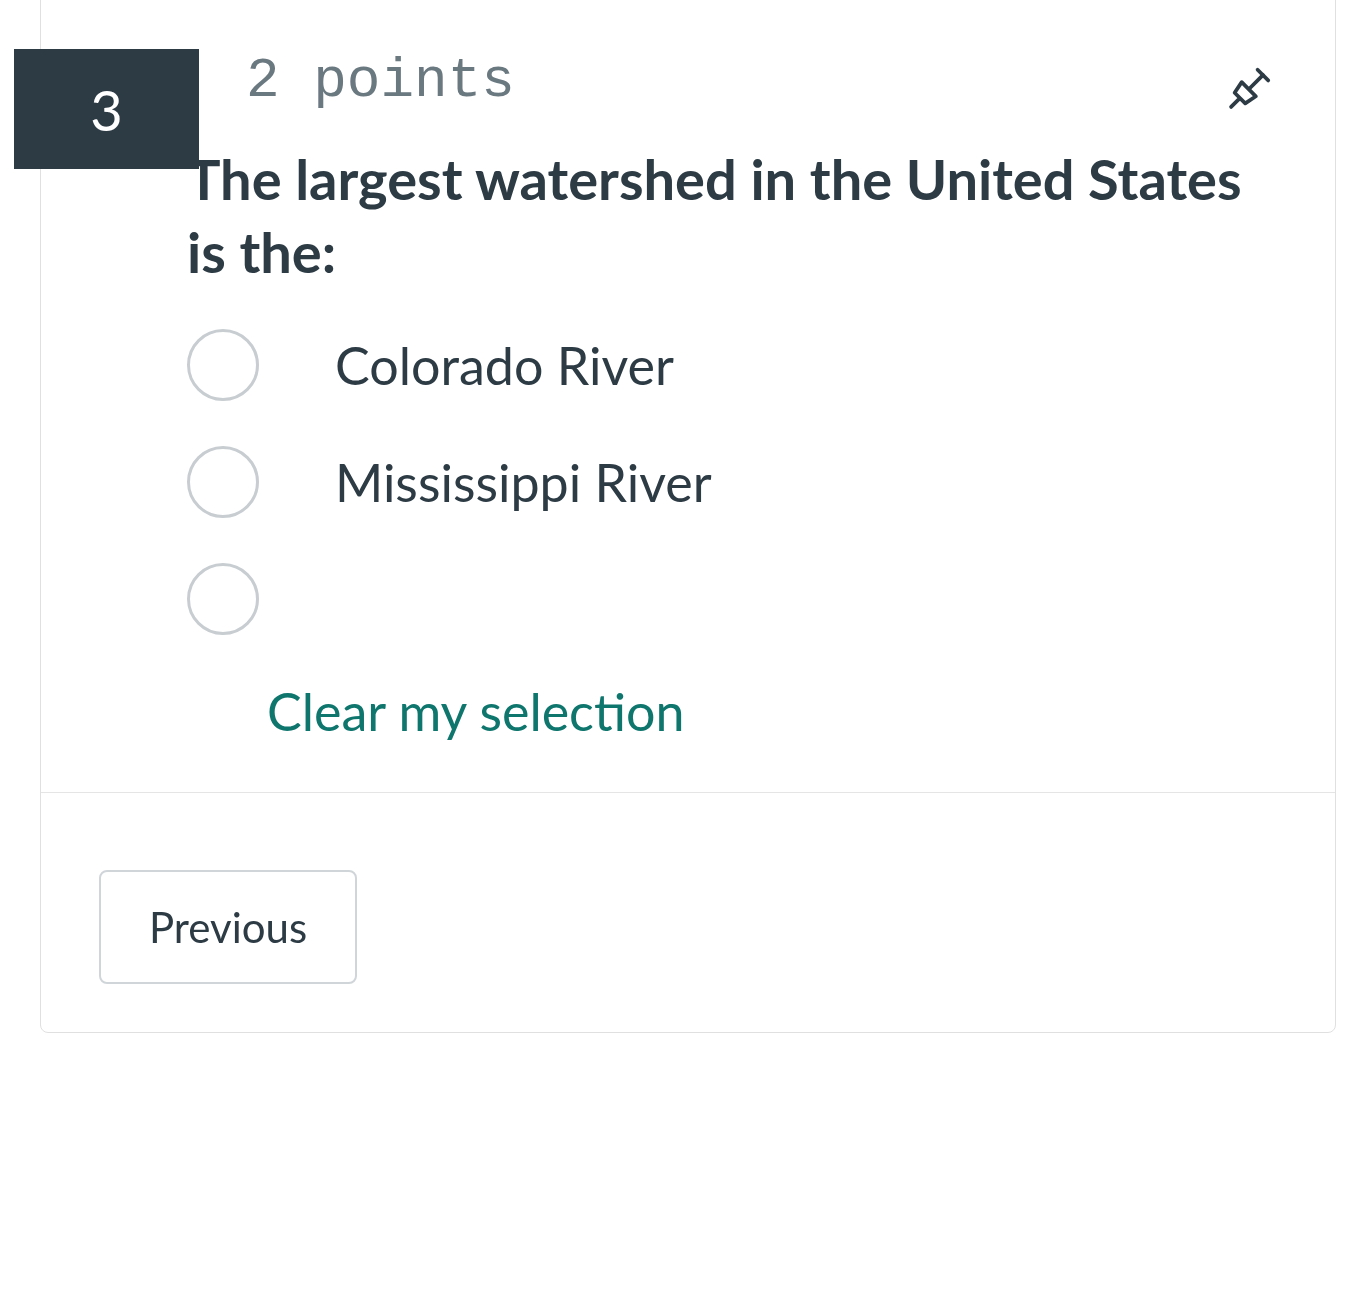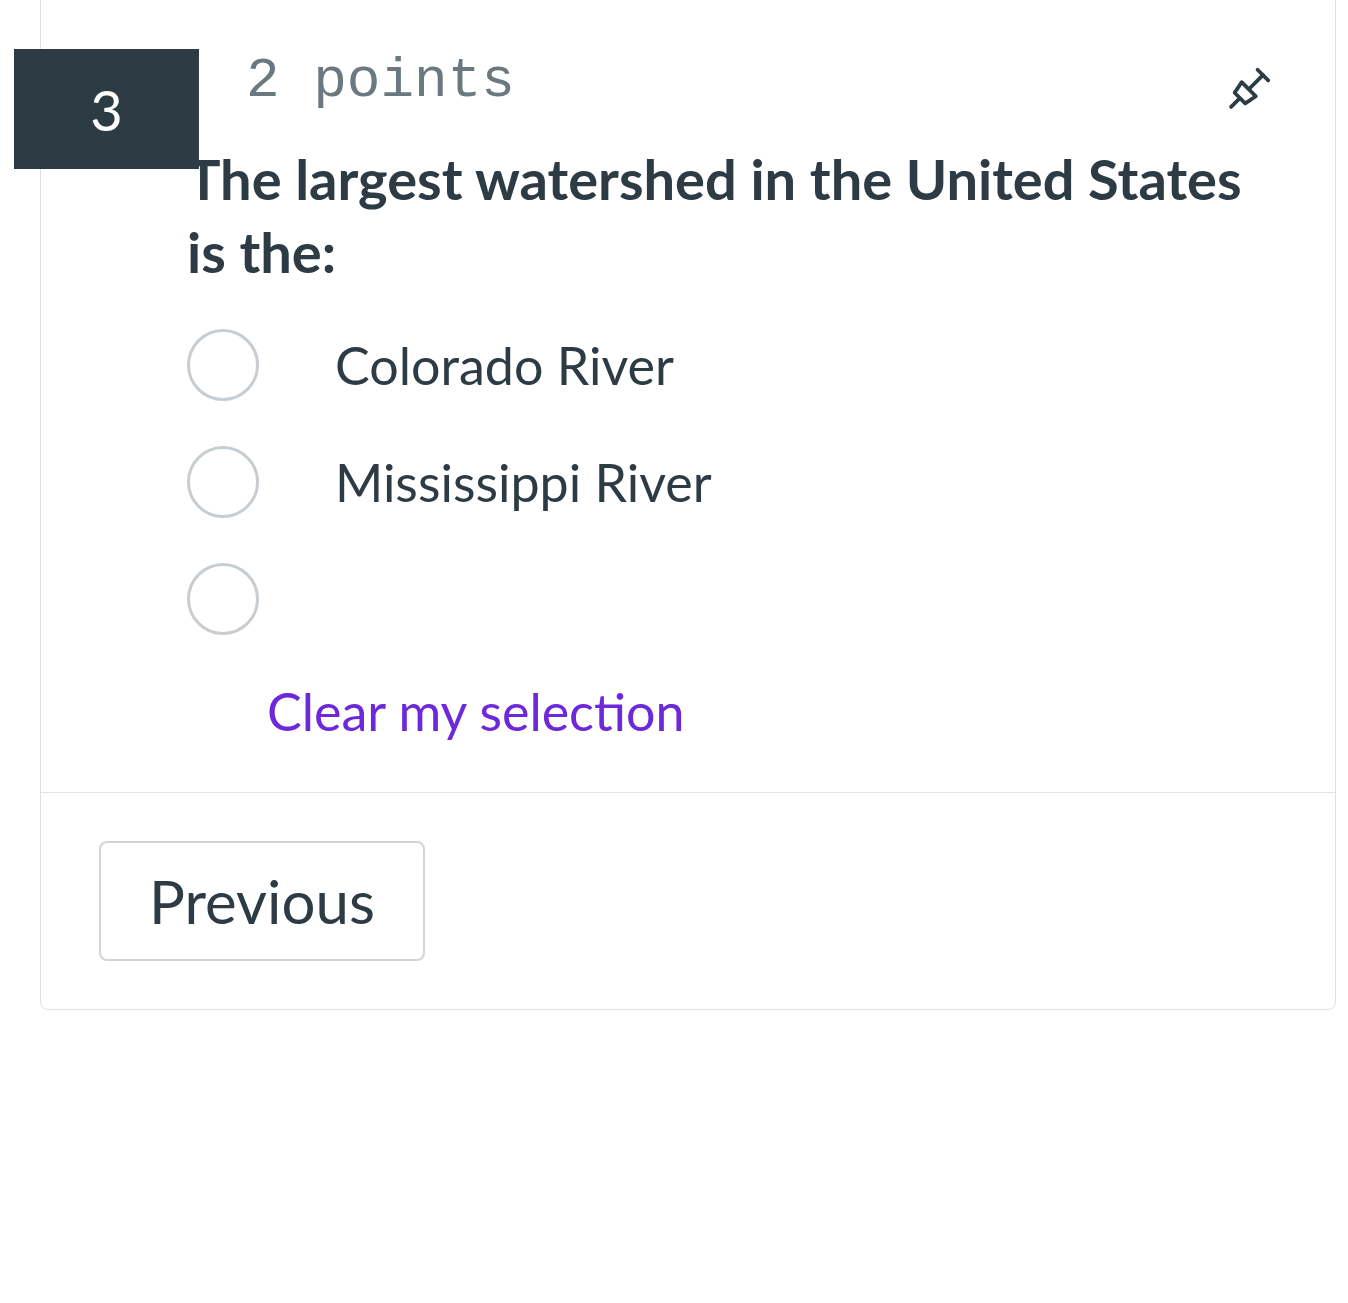--- a/index.html
+++ b/index.html
@@ -89,39 +89,40 @@
     .option-label {
       font-size: 52px;
       color: #2d3b45;
     }
     .clear-selection {
       margin-left: 80px;
       margin-top: 10px;
       margin-bottom: 50px;
     }
     .clear-selection-link {
-      color: #6d28d9;
+      color: #0f766e;
       font-size: 52px;
       text-decoration: none;
       cursor: pointer;
     }
     .footer-row {
       border-top: 1px solid #e5e5e5;
       padding: 48px 58px 48px 58px;
       display: flex;
       justify-content: space-between;
       align-items: center;
     }
     .nav-button {
-      font-size: 60px;
-      padding: 22px 48px;
+      font-size: 42px;
+      padding: 30px 48px;
       border-radius: 8px;
       cursor: pointer;
       font-family: inherit;
       color: #2d3b45;
+      margin-top: 29px;
     }
     .prev-button {
       background: #ffffff;
       border: 2px solid #d0d5d9;
     }
     .next-button {
       background: #f5f5f5;
       border: 2px solid #d0d5d9;
     }
   </style>

